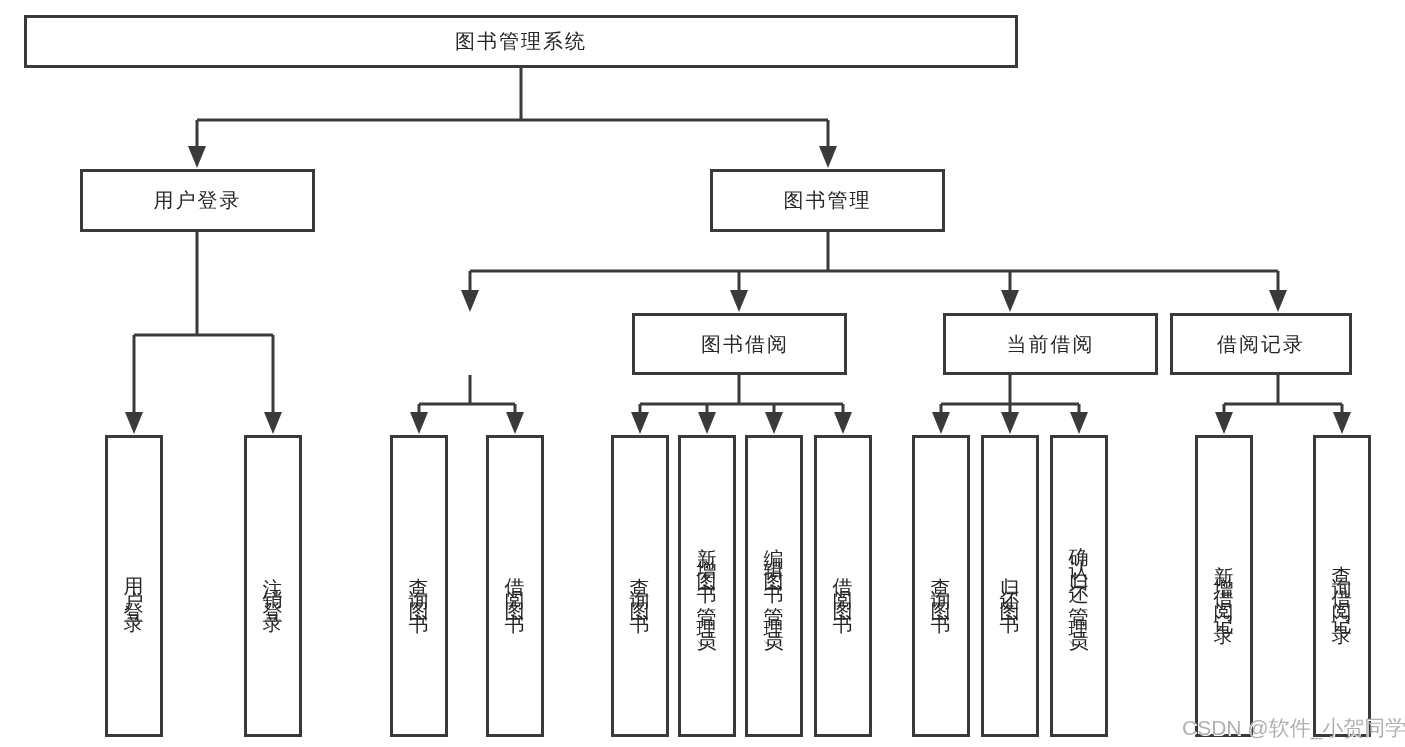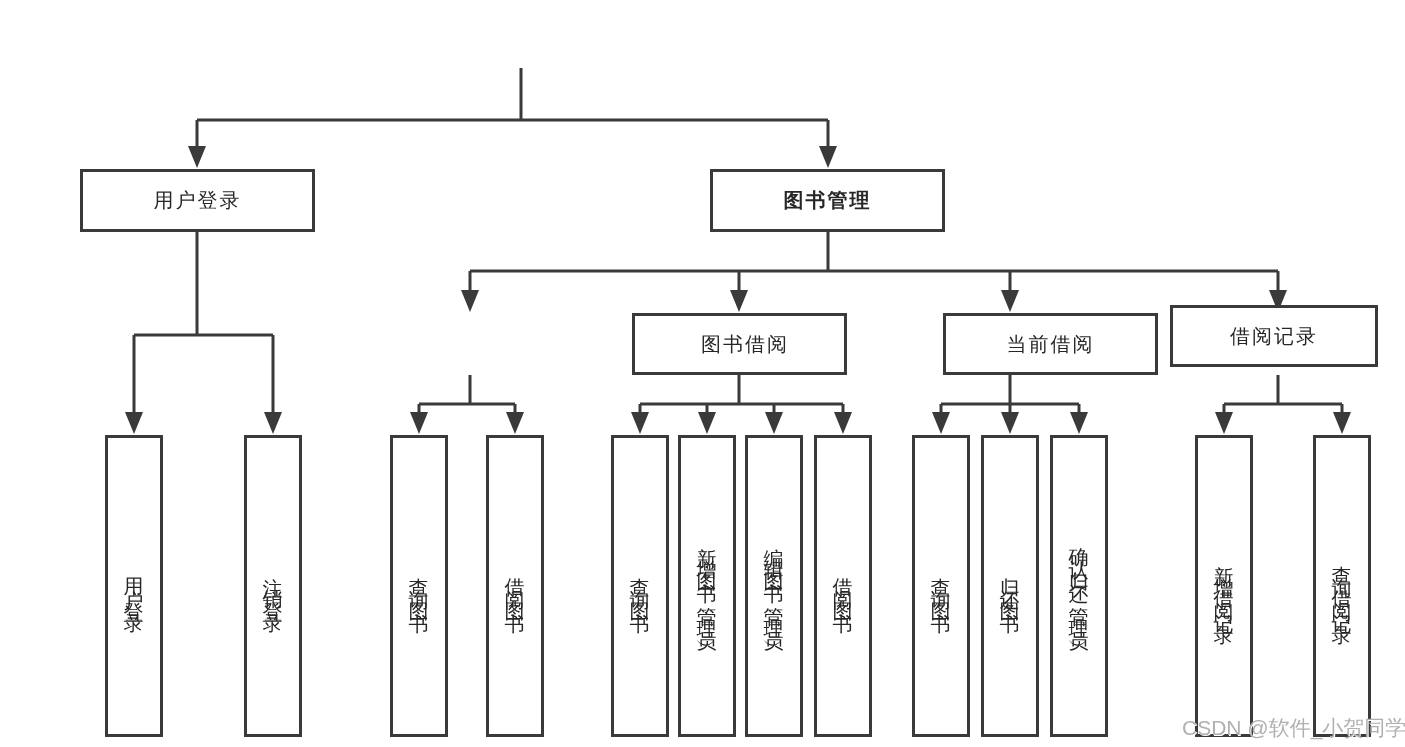--- a/index.html
+++ b/index.html
@@ -104,27 +104,28 @@
       <polygon fill="#3a3a3a" stroke="none" points="1070,412 1088,412 1079,434"></polygon>
     </g>
 
     <g>
       <path d="M1278 375 V404 M1224 404 H1342 M1224 404 V414 M1342 404 V414"></path>
       <polygon fill="#3a3a3a" stroke="none" points="1215,412 1233,412 1224,434"></polygon>
       <polygon fill="#3a3a3a" stroke="none" points="1333,412 1351,412 1342,434"></polygon>
     </g>
   </svg>
 
+  <div class="node node-h" style="left:24px; top:15px; width:994px; height:53px;">图书管理系统</div>
 
   <div class="node node-h" style="left:80px; top:169px; width:235px; height:63px;">用户登录</div>
-  <div class="node node-h" style="left:710px; top:169px; width:235px; height:63px;font-weight:bold;">图书管理</div>
+  <div class="node node-h" style="left:710px; top:169px; width:235px; height:63px;">图书管理</div>
 
   <div class="node node-h" style="left:632px; top:313px; width:215px; height:62px;padding-left:11px;">图书借阅</div>
   <div class="node node-h" style="left:943px; top:313px; width:215px; height:62px;">当前借阅</div>
-  <div class="node node-h" style="left:1170px; top:305px; width:208px; height:62px;">借阅记录</div>
+  <div class="node node-h" style="left:1170px; top:313px; width:182px; height:62px;">借阅记录</div>
 
   <div class="node node-v" style="left:105px; top:435px; width:58px; height:302px;">用户登录</div>
   <div class="node node-v" style="left:244px; top:435px; width:58px; height:302px;">注销登录</div>
 
   <div class="node node-v" style="left:390px; top:435px; width:58px; height:302px;">查询图书</div>
   <div class="node node-v" style="left:486px; top:435px; width:58px; height:302px;">借阅图书</div>
 
   <div class="node node-v" style="left:611px; top:435px; width:58px; height:302px;">查询图书</div>
   <div class="node node-v" style="left:678px; top:435px; width:58px; height:302px;">新增图书（管理员）</div>
   <div class="node node-v" style="left:745px; top:435px; width:58px; height:302px;">编辑图书（管理员）</div>

